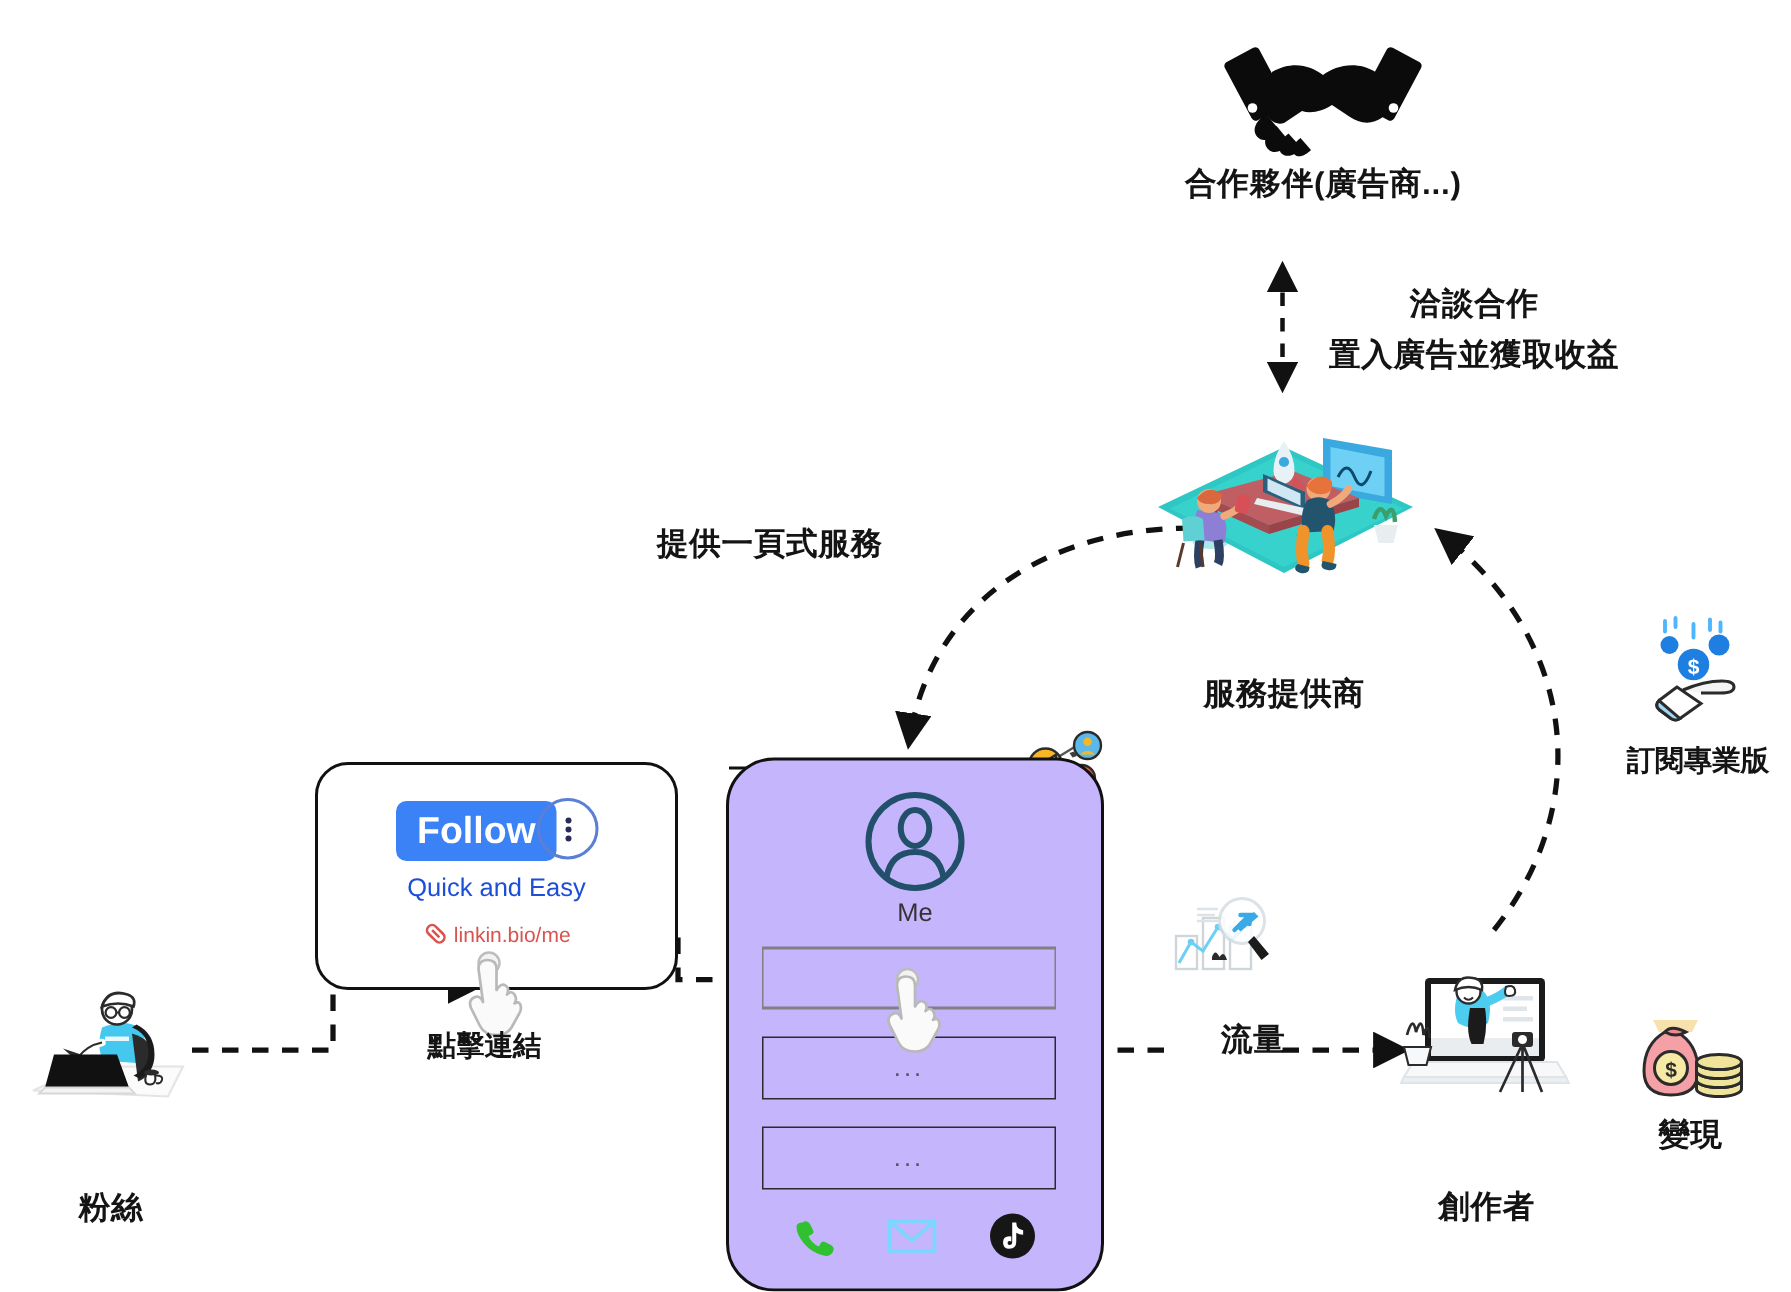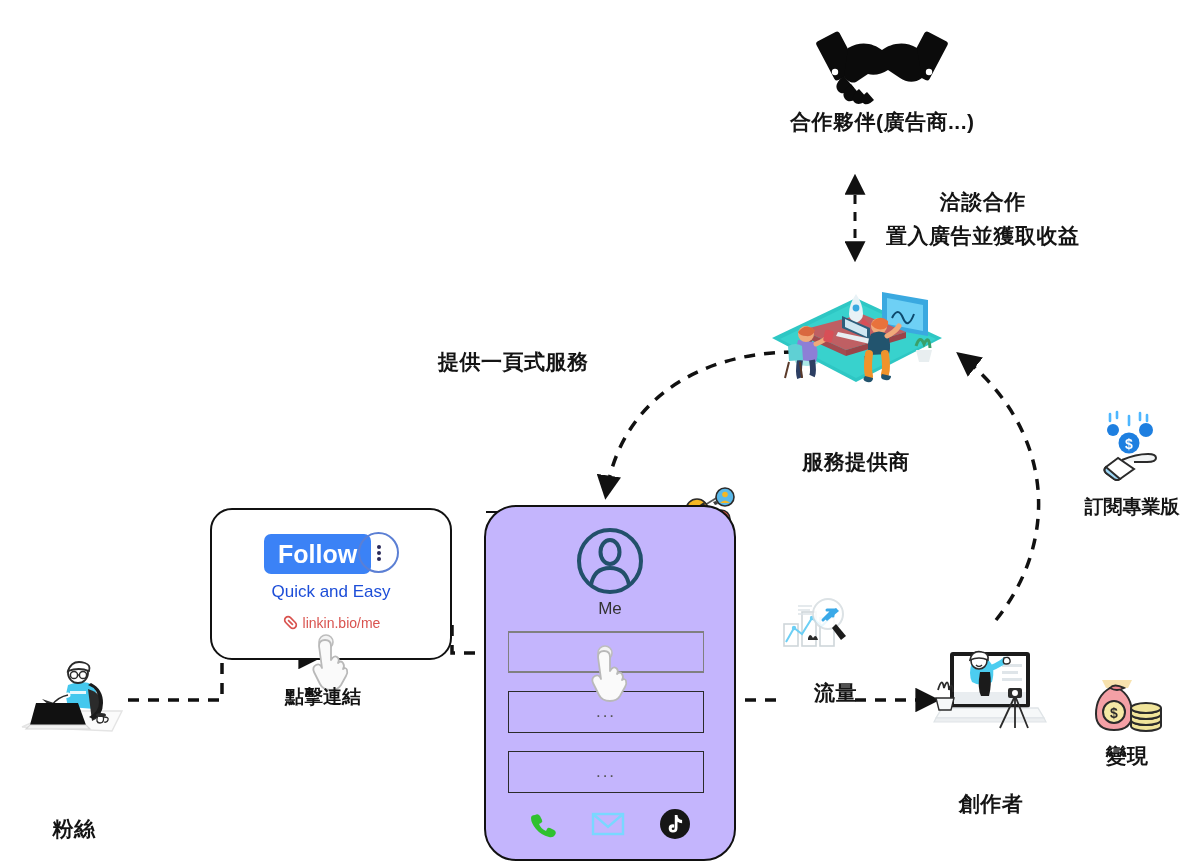--- a/index.html
+++ b/index.html
@@ -298,21 +298,21 @@
       <path d="M56 40 q-10 2-16 10" stroke="#fff" stroke-width="5" fill="none" stroke-linecap="round"></path>
       <path d="M56 40 q-10 2-16 10" stroke="#2b2b2b" stroke-width="1.4" fill="none"></path>
       <path d="M30 44 l12 4 l-3 4z" fill="#2b2b2b"></path>
       <path d="M24 48 L66 48 L74 70 L18 70 Z" fill="#111"></path>
       <path d="M18 70 L74 70 L78 74 L14 74 Z" fill="#f3f3f3" stroke="#d8d8d8" stroke-width="1.2"></path>
       <path d="M86 60 q-3 8 2 8 q5 0 3-8z" fill="#fff" stroke="#2b2b2b" stroke-width="1.4"></path>
       <ellipse cx="89" cy="60" rx="5" ry="2" fill="#2b2b2b"></ellipse>
       <path d="M92 62 q5 0 4 3 q-1 3-4 2" fill="none" stroke="#2b2b2b" stroke-width="1.3"></path>
     </svg>
   </div>
-  <div class="lbl" style="text-align:center;margin-top:72px;">粉絲</div>
+  <div class="lbl" style="text-align:center;margin-top:48px;">粉絲</div>
 </div>
 
 <div class="abs" style="left:928px;top:648px;width:126px;">
   <div style="width:126px;height:94px;">
     <svg viewBox="0 0 126 94" width="126" height="94">
       <rect x="22" y="4" width="80" height="56" rx="3" fill="#1b1b1b"></rect>
       <rect x="26" y="8" width="72" height="48" fill="#fff"></rect>
       <path d="M26 44 h72 v12 h-72z" fill="#e9edf0"></path>
       <path d="M74 16 h20 v3 h-20z M74 23 h16 v3 h-16z M74 30 h20 v3 h-20z" fill="#dfe5e9"></path>
       <path d="M44 14 q-4 12 0 20 q10 6 20 0 q4-16-4-22 q-10-4-16 2z" fill="#4ccdf0"></path>

